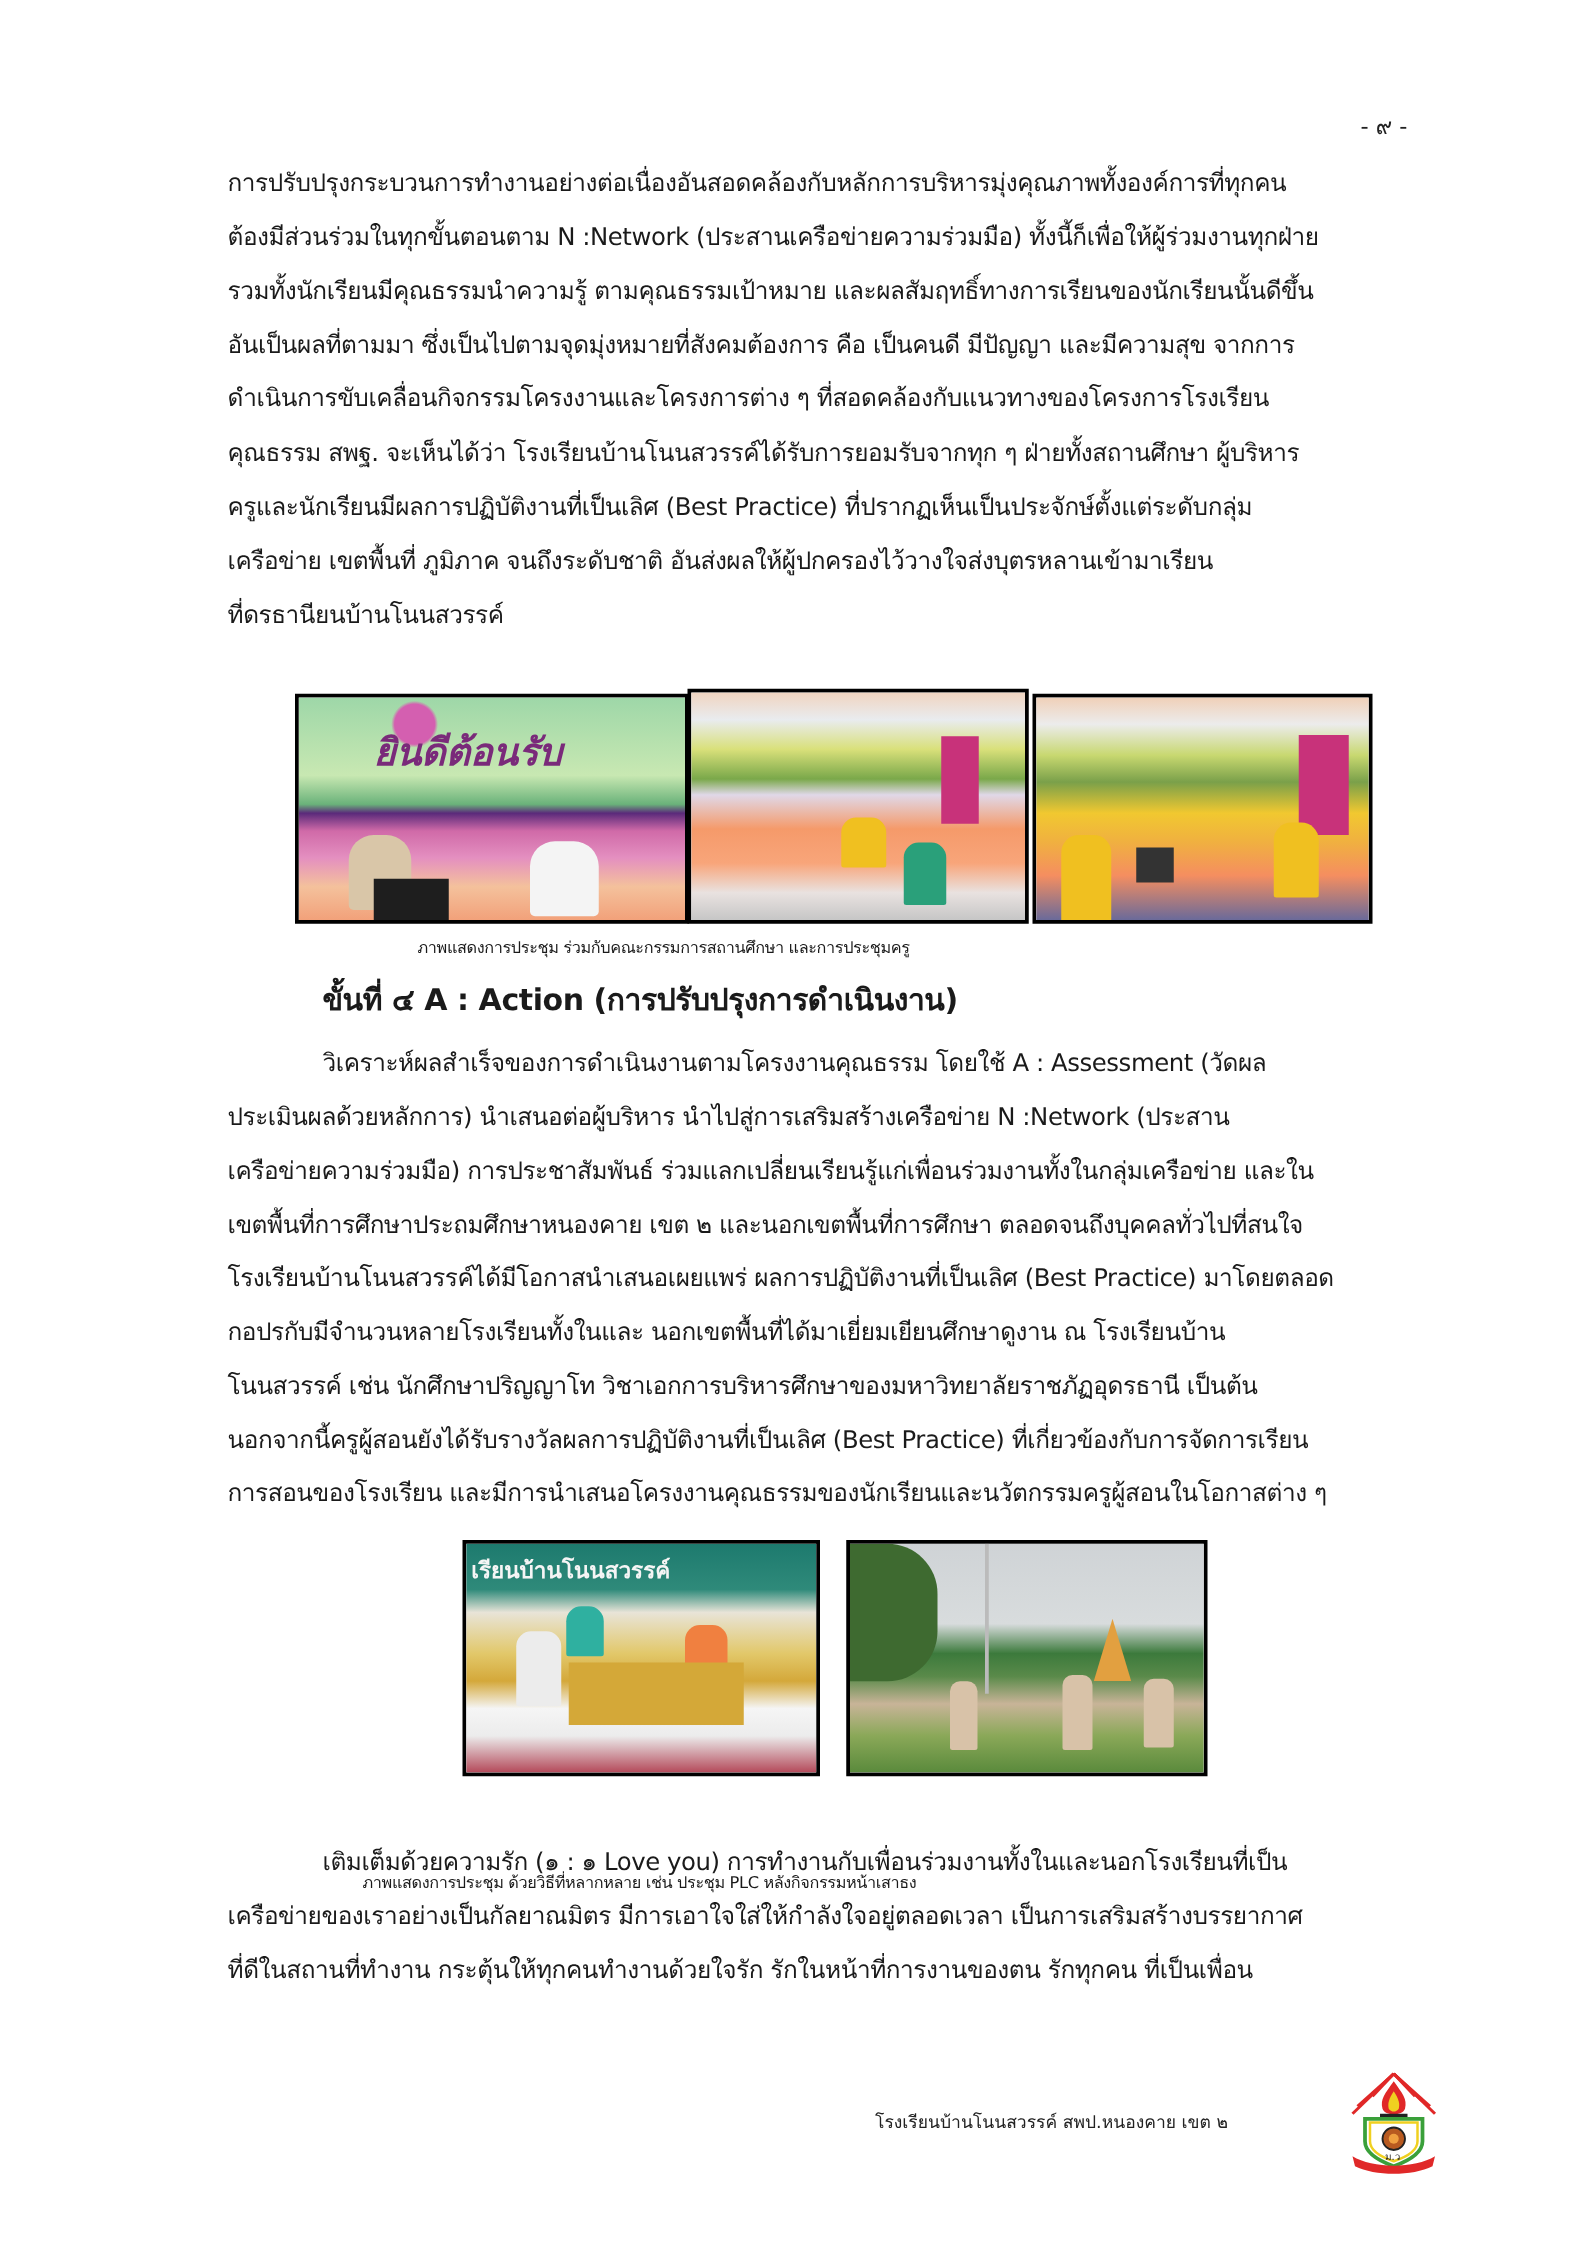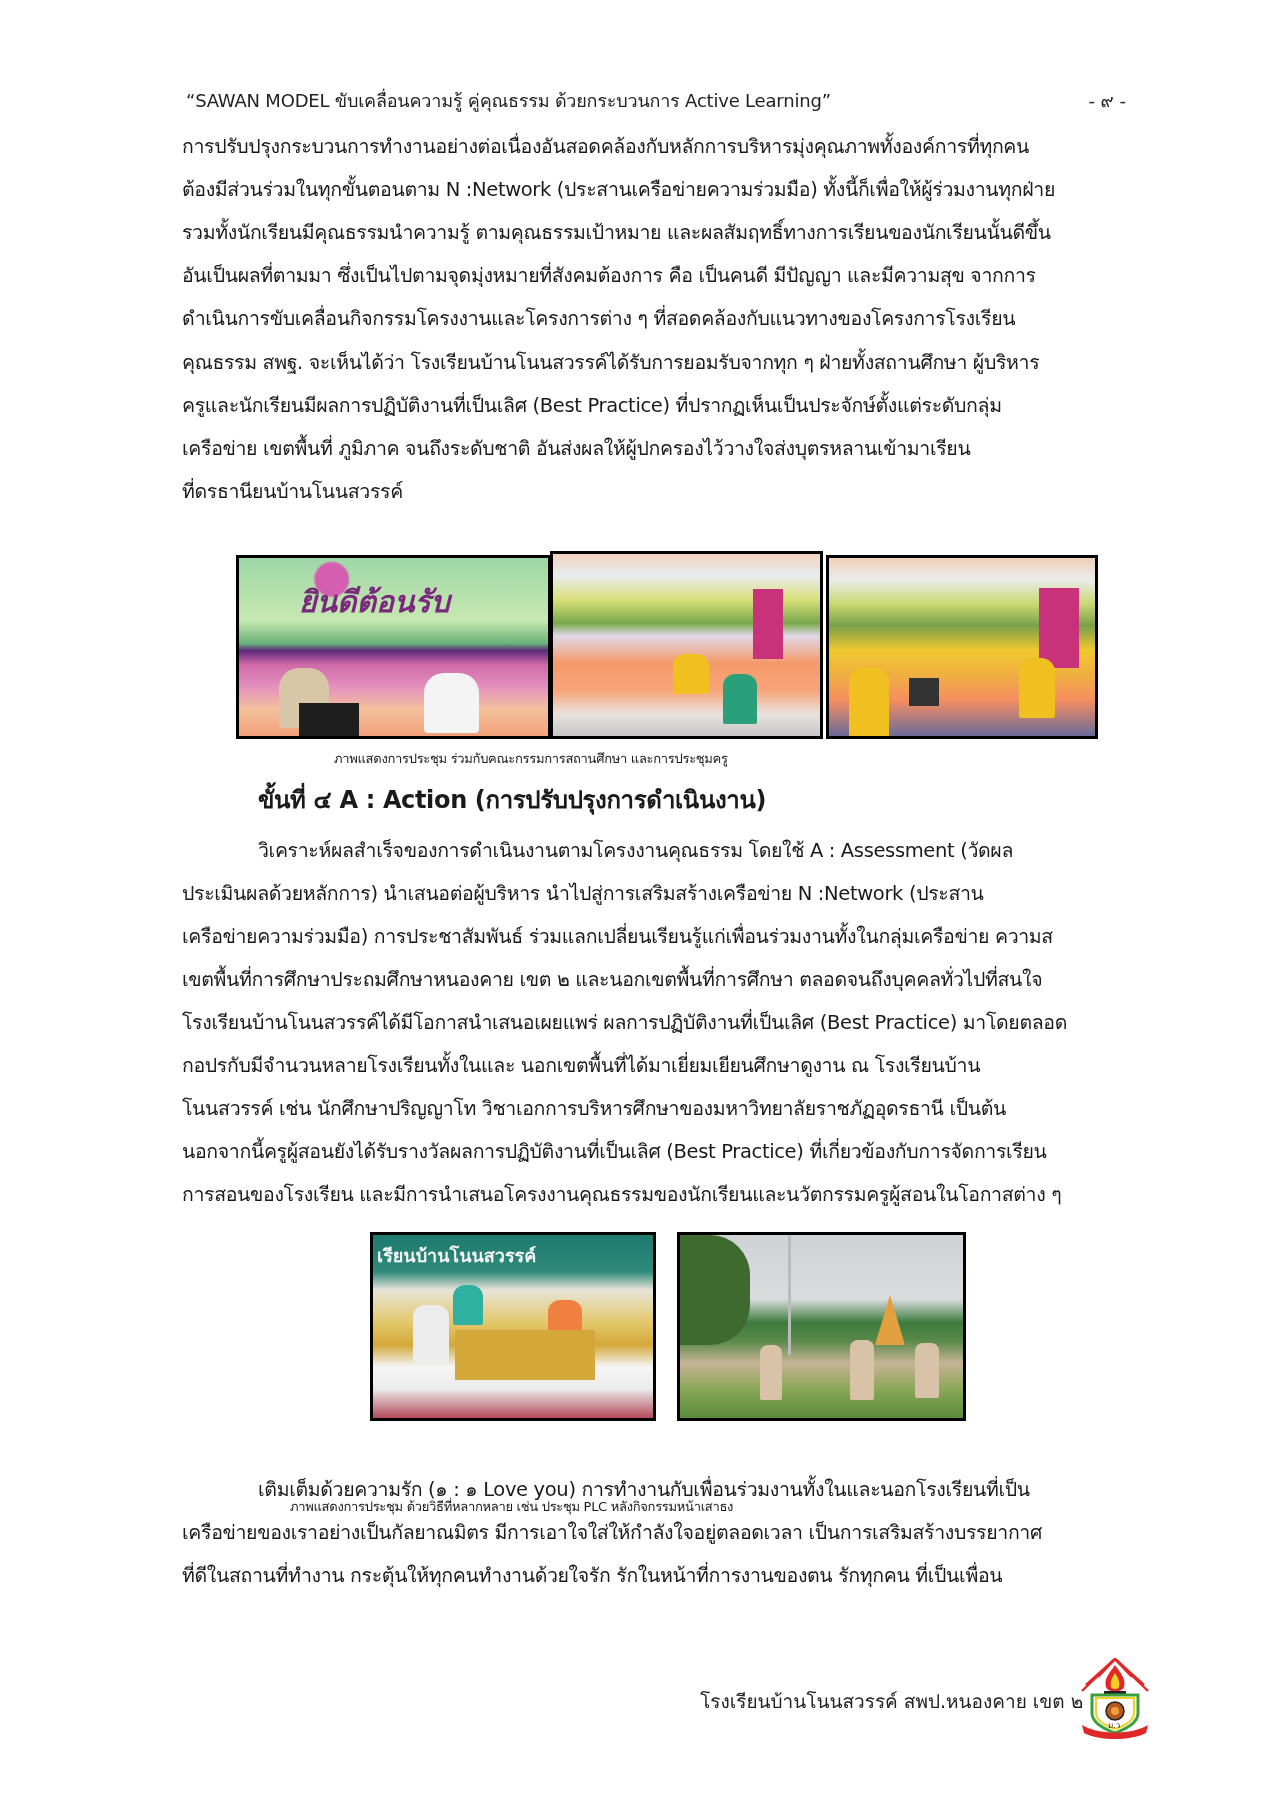--- a/index.html
+++ b/index.html
@@ -46,31 +46,30 @@
   .ph-table {
     background:
       linear-gradient(180deg, #1d7a6e 0%, #2f8a7a 20%, #e8e4d8 30%, #e2c86a 48%, #d4a83a 60%, #f5f5f5 72%, #ececec 84%, #b44a5a 100%);
   }
   .ph-flag {
     background:
       linear-gradient(180deg, #cfd3d6 0%, #d8dcdd 35%, #3c7a3c 48%, #5a8a4a 58%, #c8b498 70%, #8aa858 84%, #5a8a3c 100%);
   }
 
   .footer {
-    position: absolute; left: 700px; top: 1686px; font-size: 19px; color: #222; white-space: nowrap;
+    position: absolute; left: 700px; top: 1686px; font-size: 14px; color: #222; white-space: nowrap;
   }
   .logo {
     position: absolute; left: 1078px; top: 1655px; width: 74px; height: 86px;
   }
 </style>
 </head>
 <body>
 
 <div class="header">
-  <span class="title">“SAWAN MODEL ขับเคลื่อนความรู้ คู่คุณธรรม ด้วยกระบวนการ Active Learning”</span>
   <span class="pageno">- ๙ -</span>
 </div>
 
 <div>
   <div class="line" style="top:132px">การปรับปรุงกระบวนการทำงานอย่างต่อเนื่องอันสอดคล้องกับหลักการบริหารมุ่งคุณภาพทั้งองค์การที่ทุกคน</div>
   <div class="line" style="top:175px">ต้องมีส่วนร่วมในทุกขั้นตอนตาม N :Network (ประสานเครือข่ายความร่วมมือ) ทั้งนี้ก็เพื่อให้ผู้ร่วมงานทุกฝ่าย</div>
   <div class="line" style="top:218px">รวมทั้งนักเรียนมีคุณธรรมนำความรู้  ตามคุณธรรมเป้าหมาย และผลสัมฤทธิ์ทางการเรียนของนักเรียนนั้นดีขึ้น</div>
   <div class="line" style="top:261px">อันเป็นผลที่ตามมา ซึ่งเป็นไปตามจุดมุ่งหมายที่สังคมต้องการ คือ เป็นคนดี มีปัญญา และมีความสุข จากการ</div>
   <div class="line" style="top:304px">ดำเนินการขับเคลื่อนกิจกรรมโครงงานและโครงการต่าง ๆ ที่สอดคล้องกับแนวทางของโครงการโรงเรียน</div>
   <div class="line" style="top:348px">คุณธรรม สพฐ. จะเห็นได้ว่า โรงเรียนบ้านโนนสวรรค์ได้รับการยอมรับจากทุก ๆ ฝ่ายทั้งสถานศึกษา ผู้บริหาร</div>
@@ -101,21 +100,21 @@
     <div style="position:absolute; left:190px; top:100px; width:36px; height:60px; background:#f0c020; border-radius:14px 14px 2px 2px;"></div>
   </div>
 </div>
 <div class="line caption" style="top:744px; left:334px;">ภาพแสดงการประชุม ร่วมกับคณะกรรมการสถานศึกษา และการประชุมครู</div>
 
 <div class="line heading" style="top:785px;">ขั้นที่ ๔ A : Action (การปรับปรุงการดำเนินงาน)</div>
 
 <div>
   <div class="line indent" style="top:836px">วิเคราะห์ผลสำเร็จของการดำเนินงานตามโครงงานคุณธรรม โดยใช้ A : Assessment (วัดผล</div>
   <div class="line" style="top:879px">ประเมินผลด้วยหลักการ)  นำเสนอต่อผู้บริหาร นำไปสู่การเสริมสร้างเครือข่าย N :Network (ประสาน</div>
-  <div class="line" style="top:922px">เครือข่ายความร่วมมือ) การประชาสัมพันธ์ ร่วมแลกเปลี่ยนเรียนรู้แก่เพื่อนร่วมงานทั้งในกลุ่มเครือข่าย ความส</div>
+  <div class="line" style="top:922px">เครือข่ายความร่วมมือ) การประชาสัมพันธ์ ร่วมแลกเปลี่ยนเรียนรู้แก่เพื่อนร่วมงานทั้งในกลุ่มเครือข่าย และใน</div>
   <div class="line" style="top:965px">เขตพื้นที่การศึกษาประถมศึกษาหนองคาย เขต ๒ และนอกเขตพื้นที่การศึกษา ตลอดจนถึงบุคคลทั่วไปที่สนใจ</div>
   <div class="line" style="top:1008px">โรงเรียนบ้านโนนสวรรค์ได้มีโอกาสนำเสนอเผยแพร่ ผลการปฏิบัติงานที่เป็นเลิศ (Best Practice) มาโดยตลอด</div>
   <div class="line" style="top:1051px">กอปรกับมีจำนวนหลายโรงเรียนทั้งในและ นอกเขตพื้นที่ได้มาเยี่ยมเยียนศึกษาดูงาน ณ โรงเรียนบ้าน</div>
   <div class="line" style="top:1094px">โนนสวรรค์ เช่น นักศึกษาปริญญาโท วิชาเอกการบริหารศึกษาของมหาวิทยาลัยราชภัฏอุดรธานี เป็นต้น</div>
   <div class="line" style="top:1137px">นอกจากนี้ครูผู้สอนยังได้รับรางวัลผลการปฏิบัติงานที่เป็นเลิศ (Best Practice) ที่เกี่ยวข้องกับการจัดการเรียน</div>
   <div class="line" style="top:1180px">การสอนของโรงเรียน และมีการนำเสนอโครงงานคุณธรรมของนักเรียนและนวัตกรรมครูผู้สอนในโอกาสต่าง ๆ</div>
 </div>
 
 <div>
   <div class="photo" style="left:370px; top:1232px; width:286px; height:189px;">

